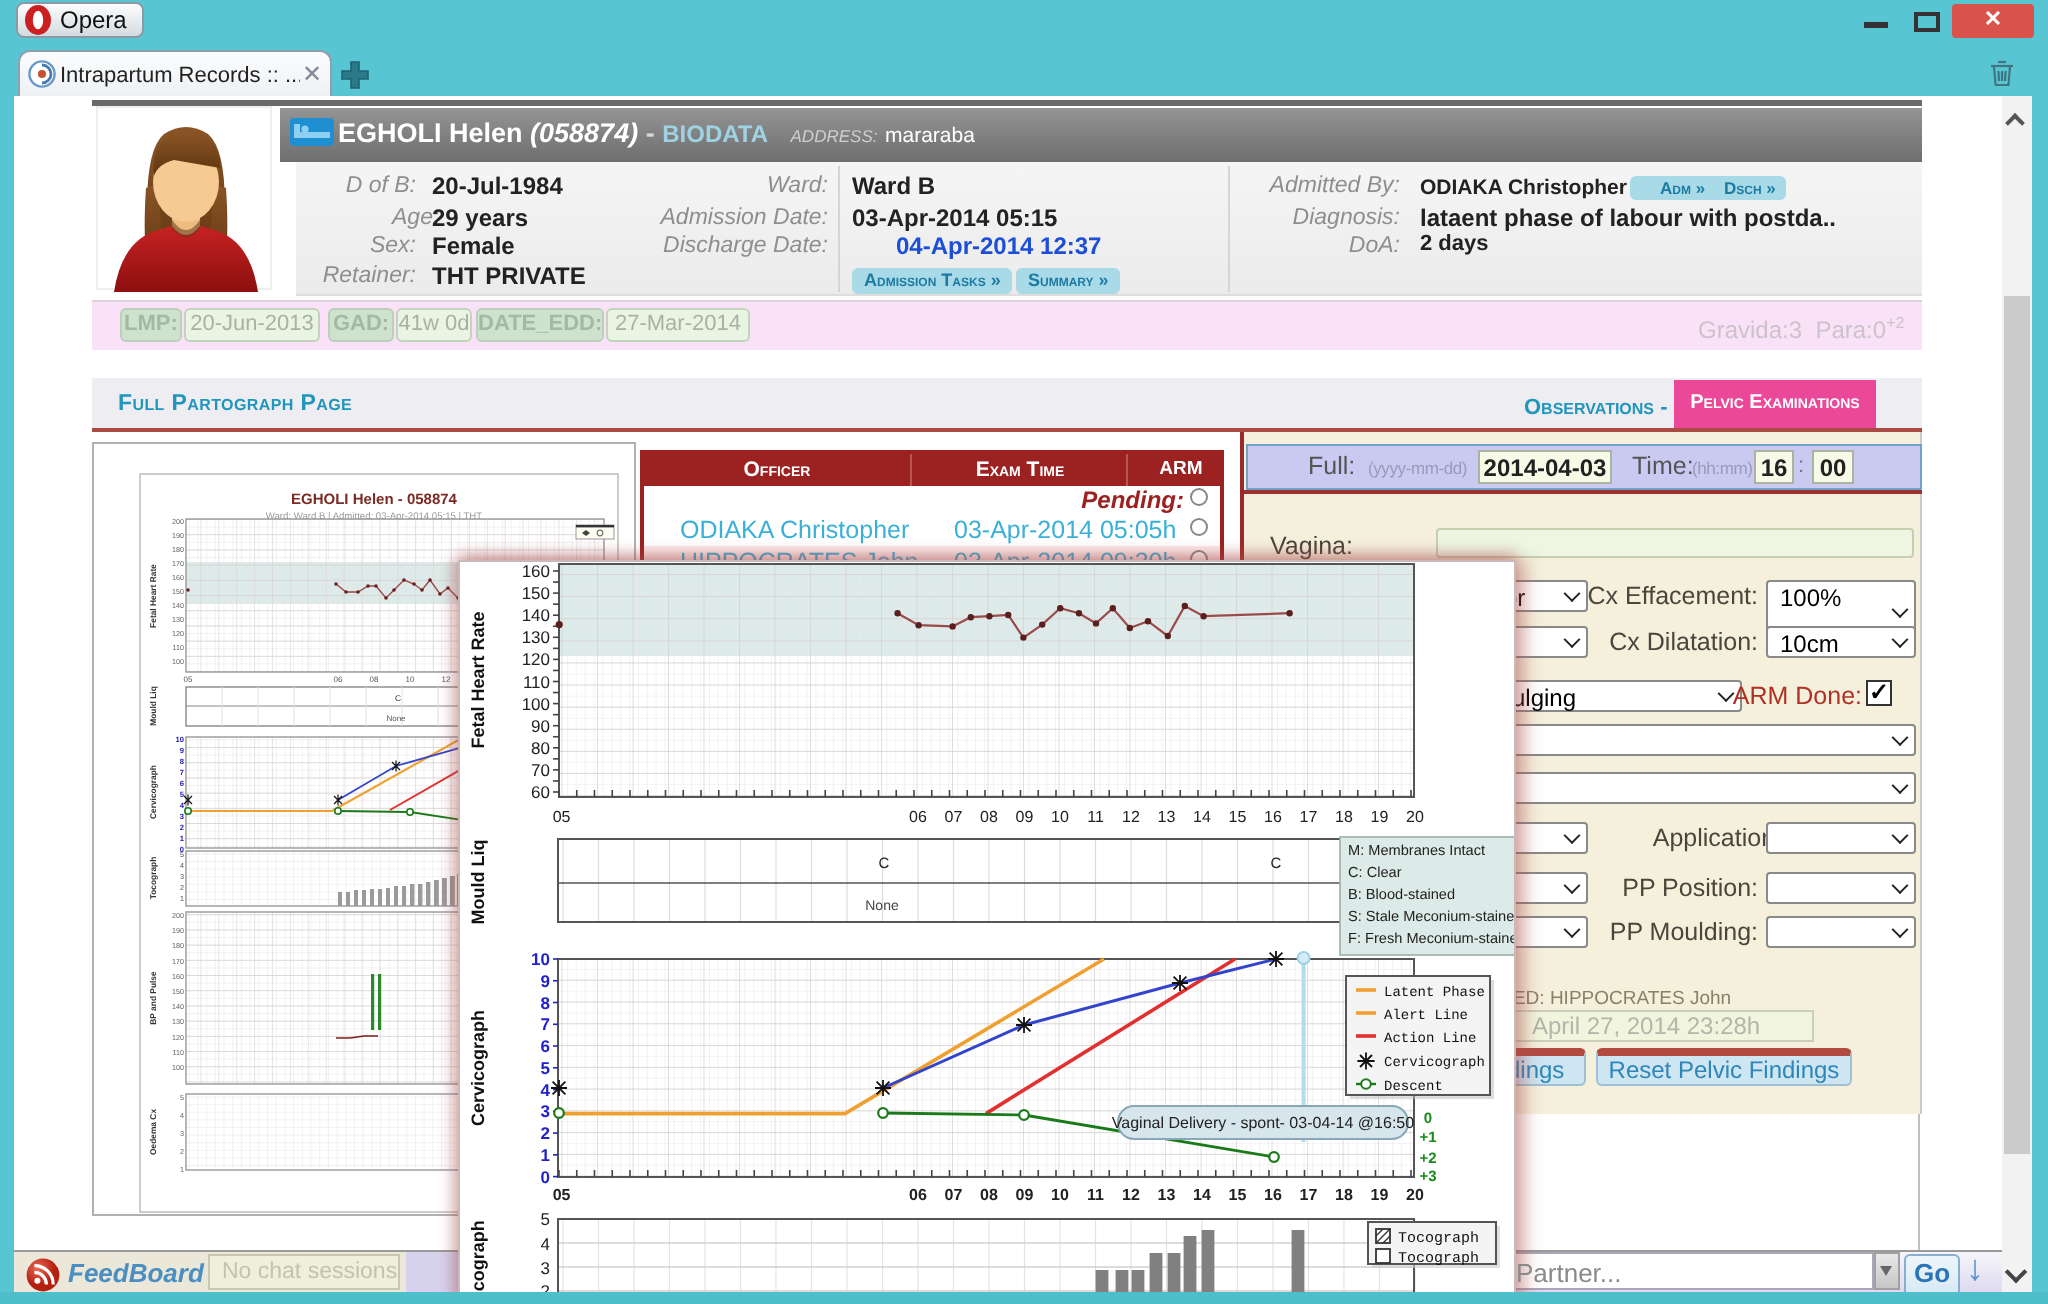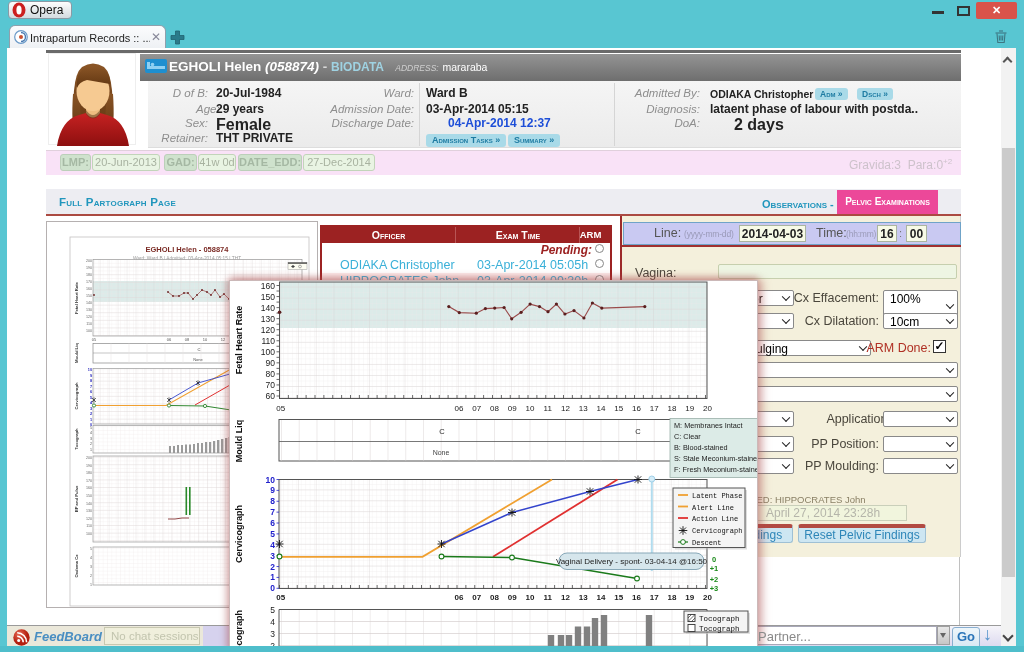--- a/index.html
+++ b/index.html
@@ -50,48 +50,48 @@
 <div class="abs" style="left:148px;top:81px;width:813px;height:67px;background:linear-gradient(#f5f5f5,#ebebeb);border-bottom:1px solid #ddd;"></div>
 <div class="abs" style="left:419px;top:83px;width:1px;height:63px;background:#d5d5d5;"></div>
 <div class="abs" style="left:614px;top:83px;width:1px;height:63px;background:#d5d5d5;"></div>
 
 <div class="abs ital" style="left:148px;top:87px;width:60px;text-align:right;font-size:11.5px;color:#8e8e8e;">D of B:</div>
 <div class="abs ital" style="left:148px;top:103px;width:60px;text-align:right;font-size:11.5px;color:#8e8e8e;padding-left:48px;">Age:</div>
 <div class="abs ital" style="left:148px;top:117px;width:60px;text-align:right;font-size:11.5px;color:#8e8e8e;">Sex:</div>
 <div class="abs ital" style="left:148px;top:132px;width:60px;text-align:right;font-size:11.5px;color:#8e8e8e;">Retainer:</div>
 <div class="abs" style="left:216px;top:86px;font-size:12px;font-weight:bold;color:#222;">20-Jul-1984</div>
 <div class="abs" style="left:216px;top:102px;font-size:12px;font-weight:bold;color:#222;">29 years</div>
-<div class="abs" style="left:216px;top:116px;font-size:16px;font-weight:bold;color:#222;">Female</div>
+<div class="abs" style="left:216px;top:116px;font-size:12px;font-weight:bold;color:#222;">Female</div>
 <div class="abs" style="left:216px;top:131px;font-size:12px;font-weight:bold;color:#222;">THT PRIVATE</div>
 
 <div class="abs ital" style="left:294px;top:87px;width:120px;text-align:right;font-size:11.5px;color:#8e8e8e;">Ward:</div>
 <div class="abs ital" style="left:294px;top:103px;width:120px;text-align:right;font-size:11.5px;color:#8e8e8e;">Admission Date:</div>
 <div class="abs ital" style="left:294px;top:117px;width:120px;text-align:right;font-size:11.5px;color:#8e8e8e;">Discharge Date:</div>
 <div class="abs" style="left:426px;top:86px;font-size:12px;font-weight:bold;color:#222;text-align:center;">Ward B</div>
 <div class="abs" style="left:426px;top:102px;font-size:12px;font-weight:bold;color:#222;">03-Apr-2014 05:15</div>
 <div class="abs" style="left:448px;top:116px;font-size:12px;font-weight:bold;color:#1d4ed8;">04-Apr-2014 12:37</div>
 <div class="abs" style="left:426px;top:134px;height:13px;background:#a9dae8;border-radius:3px;color:#1d7ba2;font-weight:bold;font-size:9px;padding:1px 6px;font-variant:small-caps;">Admission Tasks »</div>
 <div class="abs" style="left:508px;top:134px;height:13px;background:#a9dae8;border-radius:3px;color:#1d7ba2;font-weight:bold;font-size:9px;padding:1px 6px;font-variant:small-caps;">Summary »</div>
 
 <div class="abs ital" style="left:580px;top:87px;width:120px;text-align:right;font-size:11.5px;color:#8e8e8e;">Admitted By:</div>
 <div class="abs ital" style="left:580px;top:103px;width:120px;text-align:right;font-size:11.5px;color:#8e8e8e;">Diagnosis:</div>
 <div class="abs ital" style="left:580px;top:117px;width:120px;text-align:right;font-size:11.5px;color:#8e8e8e;">DoA:</div>
 <div class="abs" style="left:710px;top:88px;font-size:10.5px;font-weight:bold;color:#222;">ODIAKA Christopher</div>
-<div class="abs" style="left:815px;top:88px;height:12px;background:#a9dae8;border-radius:3px;color:#1d7ba2;font-weight:bold;font-size:8.5px;padding:1px 5px;font-variant:small-caps;">Adm »</div>
+<div class="abs" style="left:815px;top:88px;height:12px;background:#a9dae8;border-radius:3px;color:#1d7ba2;font-weight:bold;font-size:8.5px;padding:1px 15px;font-variant:small-caps;">Adm »</div>
 <div class="abs" style="left:857px;top:88px;height:12px;background:#a9dae8;border-radius:3px;color:#1d7ba2;font-weight:bold;font-size:8.5px;padding:1px 5px;font-variant:small-caps;">Dsch »</div>
 <div class="abs" style="left:710px;top:102px;font-size:12px;font-weight:bold;color:#222;">lataent phase of labour with postda..</div>
-<div class="abs" style="left:710px;top:116px;font-size:16px;font-weight:bold;color:#222;margin-left:24px;">2 days</div>
+<div class="abs" style="left:710px;top:116px;font-size:11px;font-weight:bold;color:#222;">2 days</div>
 
 <div class="abs" style="left:46px;top:150px;width:915px;height:25px;background:#f9e2f7;border-top:1px solid #e0d0dc;"></div>
 <div class="abs" style="left:60px;top:154px;width:31px;height:17px;background:#cfe2cd;border:1px solid #bccfba;border-radius:3px;color:#a5b8a3;font-size:11px;font-weight:bold;text-align:center;line-height:15px;">LMP:</div>
 <div class="abs" style="left:92px;top:154px;width:68px;height:17px;background:#e9f4e3;border:1px solid #c2d4ba;border-radius:3px;color:#a8b2a0;font-size:11px;text-align:center;line-height:15px;">20-Jun-2013</div>
 <div class="abs" style="left:164px;top:154px;width:33px;height:17px;background:#cfe2cd;border:1px solid #bccfba;border-radius:3px;color:#a5b8a3;font-size:11px;font-weight:bold;text-align:center;line-height:15px;">GAD:</div>
 <div class="abs" style="left:198px;top:154px;width:38px;height:17px;background:#e9f4e3;border:1px solid #c2d4ba;border-radius:3px;color:#a8b2a0;font-size:11px;text-align:center;line-height:15px;">41w 0d</div>
 <div class="abs" style="left:238px;top:154px;width:64px;height:17px;background:#cfe2cd;border:1px solid #bccfba;border-radius:3px;color:#a5b8a3;font-size:11px;font-weight:bold;text-align:center;line-height:15px;">DATE_EDD:</div>
-<div class="abs" style="left:303px;top:154px;width:72px;height:17px;background:#e9f4e3;border:1px solid #c2d4ba;border-radius:3px;color:#a8b2a0;font-size:11px;text-align:center;line-height:15px;">27-Dec-2014</div>
+<div class="abs" style="left:303px;top:154px;width:72px;height:17px;background:#e9f4e3;border:1px solid #c2d4ba;border-radius:3px;color:#a8b2a0;font-size:11px;text-align:center;line-height:15px;">27-Mar-2014</div>
 <div class="abs" style="left:849px;top:157px;font-size:12px;color:#cdc2cb;">Gravida:3&nbsp; Para:0<sup style="font-size:8px;">+2</sup></div>
 
 <div class="abs" style="left:46px;top:189px;width:915px;height:25px;background:#ededf2;"></div>
 <div class="abs" style="left:59px;top:196px;font-size:11.5px;font-weight:bold;color:#2196bd;font-variant:small-caps;letter-spacing:.2px;">Full Partograph Page</div>
 <div class="abs" style="left:762px;top:198px;font-size:11px;font-weight:bold;color:#2196bd;font-variant:small-caps;">Observations -</div>
 <div class="abs" style="left:837px;top:190px;width:101px;height:24px;background:#ec4899;color:#fff;font-size:10px;font-weight:bold;font-variant:small-caps;text-align:center;line-height:24px;">Pelvic Examinations</div>
 <div class="abs" style="left:46px;top:214px;width:915px;height:2px;background:#ab4a42;"></div>
 
 <div class="abs" style="left:46px;top:221px;width:272px;height:387px;border:1px solid #b5b0b0;background:#fff;">
 <svg width="270" height="385" viewBox="0 0 270 385">
@@ -284,36 +284,36 @@
 <text transform="translate(31,217) rotate(-90)" text-anchor="middle">Tocograph</text>
 <text transform="translate(31,277) rotate(-90)" text-anchor="middle">BP and Pulse</text>
 <text transform="translate(31,344) rotate(-90)" text-anchor="middle">Oedema Cx</text>
 </g>
 </svg>
 </div>
 
 <div class="abs" style="left:320px;top:225px;width:292px;height:75px;border:2px solid #9c2222;background:#fff;"></div>
 <div class="abs" style="left:322px;top:227px;width:288px;height:16px;background:#9c2222;"></div>
 <div class="abs" style="left:322px;top:227px;width:134px;height:16px;color:#fff;font-weight:bold;font-size:10.5px;font-variant:small-caps;text-align:center;line-height:16px;border-right:1px solid #b85555;">Officer</div>
-<div class="abs" style="left:457px;top:227px;width:123px;height:16px;color:#fff;font-weight:bold;font-size:10.5px;font-variant:small-caps;text-align:center;line-height:16px;border-right:1px solid #b85555;">Exam Time</div>
+<div class="abs" style="left:457px;top:227px;width:107px;height:16px;color:#fff;font-weight:bold;font-size:10.5px;font-variant:small-caps;text-align:center;line-height:16px;border-right:1px solid #b85555;">Exam Time</div>
 <div class="abs" style="left:571px;top:227px;width:39px;height:16px;color:#fff;font-weight:bold;font-size:9.5px;font-variant:small-caps;text-align:center;line-height:16px;">ARM</div>
 <div class="abs ital" style="left:442px;top:243px;width:150px;text-align:right;font-size:12px;font-weight:bold;color:#9c2222;">Pending:</div>
 <div class="abs" style="left:595px;top:244px;width:9px;height:9px;border:1.5px solid #888;border-radius:50%;background:#fff;"></div>
 <div class="abs" style="left:340px;top:258px;font-size:12.5px;color:#3ab0d8;">ODIAKA Christopher</div>
 <div class="abs" style="left:477px;top:258px;font-size:12.5px;color:#3ab0d8;">03-Apr-2014 05:05h</div>
 <div class="abs" style="left:595px;top:259px;width:9px;height:9px;border:1.5px solid #888;border-radius:50%;background:#fff;"></div>
 <div class="abs" style="left:322px;top:273px;width:288px;height:25px;background:#fdecec;"></div>
 <div class="abs" style="left:340px;top:274px;font-size:12.5px;color:#3ab0d8;">HIPPOCRATES John</div>
 <div class="abs" style="left:477px;top:274px;font-size:12.5px;color:#3ab0d8;">03-Apr-2014 09:30h</div>
 <div class="abs" style="left:595px;top:275px;width:9px;height:9px;border:1.5px solid #888;border-radius:50%;background:#fff;"></div>
 
 <div class="abs" style="left:620px;top:216px;width:341px;height:341px;background:#f4f0dc;border-left:2px solid #9c2a2a;border-right:1px solid #ccc;"></div>
 <div class="abs" style="left:622px;top:245px;width:339px;height:2px;background:#a03030;"></div>
 <div class="abs" style="left:623px;top:222px;width:338px;height:23px;background:#c9c9f2;border:1.5px solid #6fa3c8;"></div>
-<div class="abs" style="left:654px;top:226px;font-size:12.5px;color:#555;">Line:</div>
+<div class="abs" style="left:654px;top:226px;font-size:12.5px;color:#555;">Full:</div>
 <div class="abs" style="left:684px;top:229px;font-size:8.5px;color:#9a9ab8;letter-spacing:-0.2px;">(yyyy-mm-dd)</div>
 <div class="abs" style="left:739px;top:225px;width:67px;height:17px;background:#f7fae6;border:1px solid #aab4a0;font-size:12px;font-weight:bold;color:#222;text-align:center;line-height:16px;">2014-04-03</div>
 <div class="abs" style="left:816px;top:226px;font-size:12.5px;color:#555;">Time:</div>
 <div class="abs" style="left:846px;top:229px;font-size:8.5px;color:#9a9ab8;letter-spacing:-0.2px;">(hh:mm)</div>
 <div class="abs" style="left:877px;top:225px;width:20px;height:17px;background:#f7fae6;border:1px solid #aab4a0;font-size:12px;font-weight:bold;color:#222;text-align:center;line-height:16px;">16</div>
 <div class="abs" style="left:899px;top:227px;font-size:11px;color:#777;">:</div>
 <div class="abs" style="left:906px;top:225px;width:21px;height:17px;background:#f7fae6;border:1px solid #aab4a0;font-size:12px;font-weight:bold;color:#222;text-align:center;line-height:16px;">00</div>
 <div class="lbl" style="left:635px;top:266px;">Vagina:</div>
 <div class="abs" style="left:718px;top:264px;width:239px;height:15px;background:#eef5e3;border:1px solid #c6cfae;border-radius:2px;"></div>
 <div class="sel" style="left:640px;top:290px;width:154px;height:16px;">

